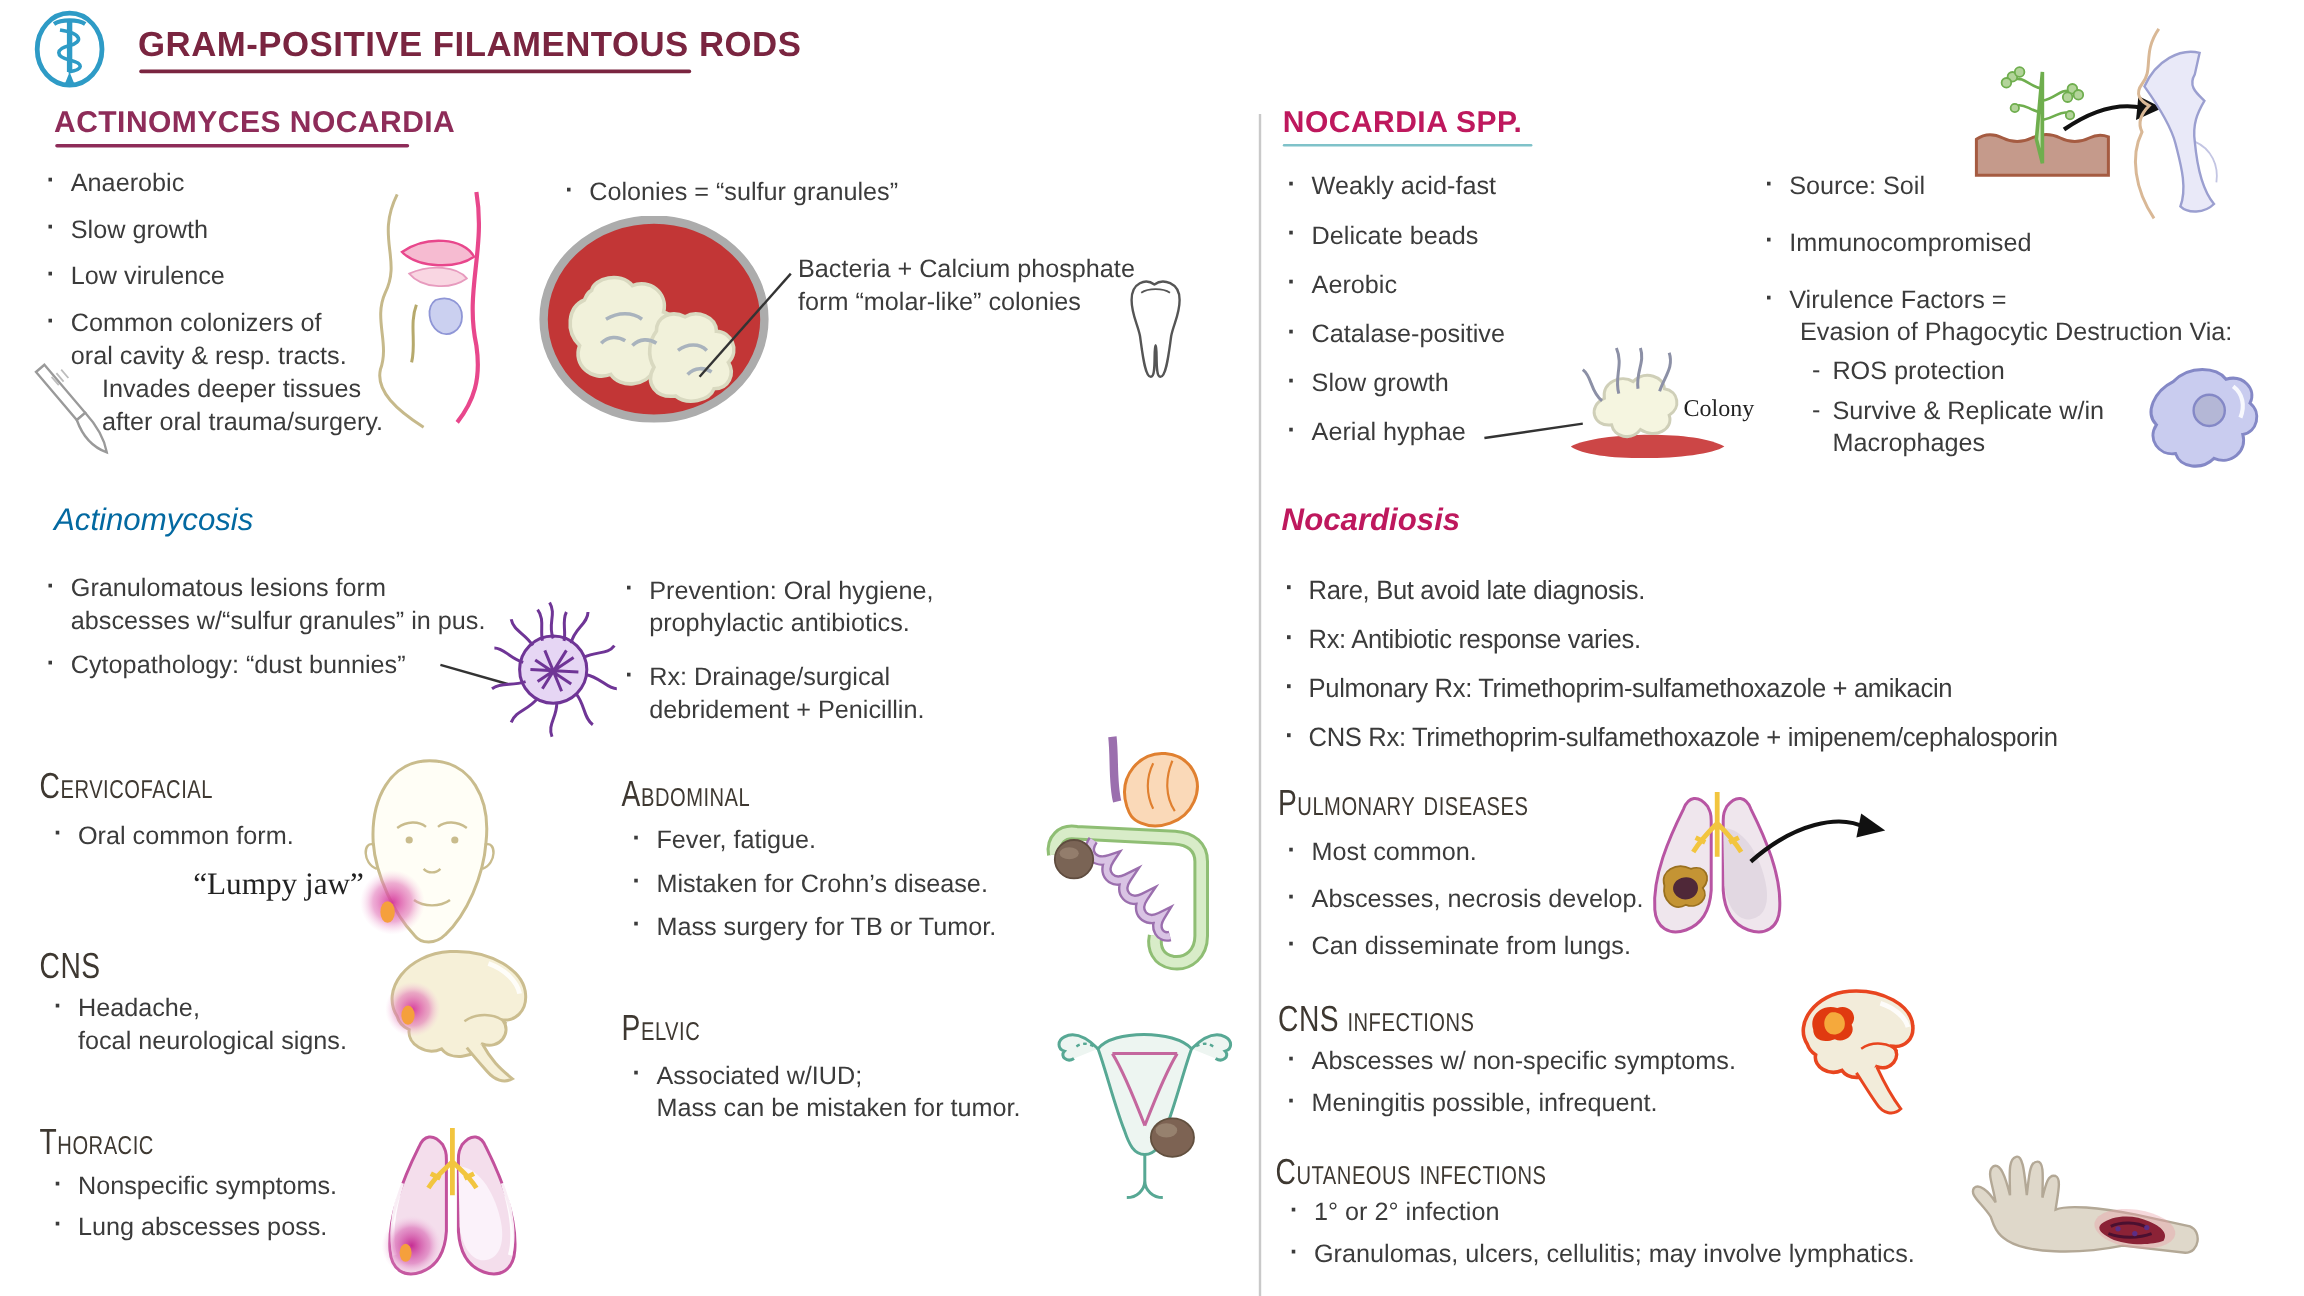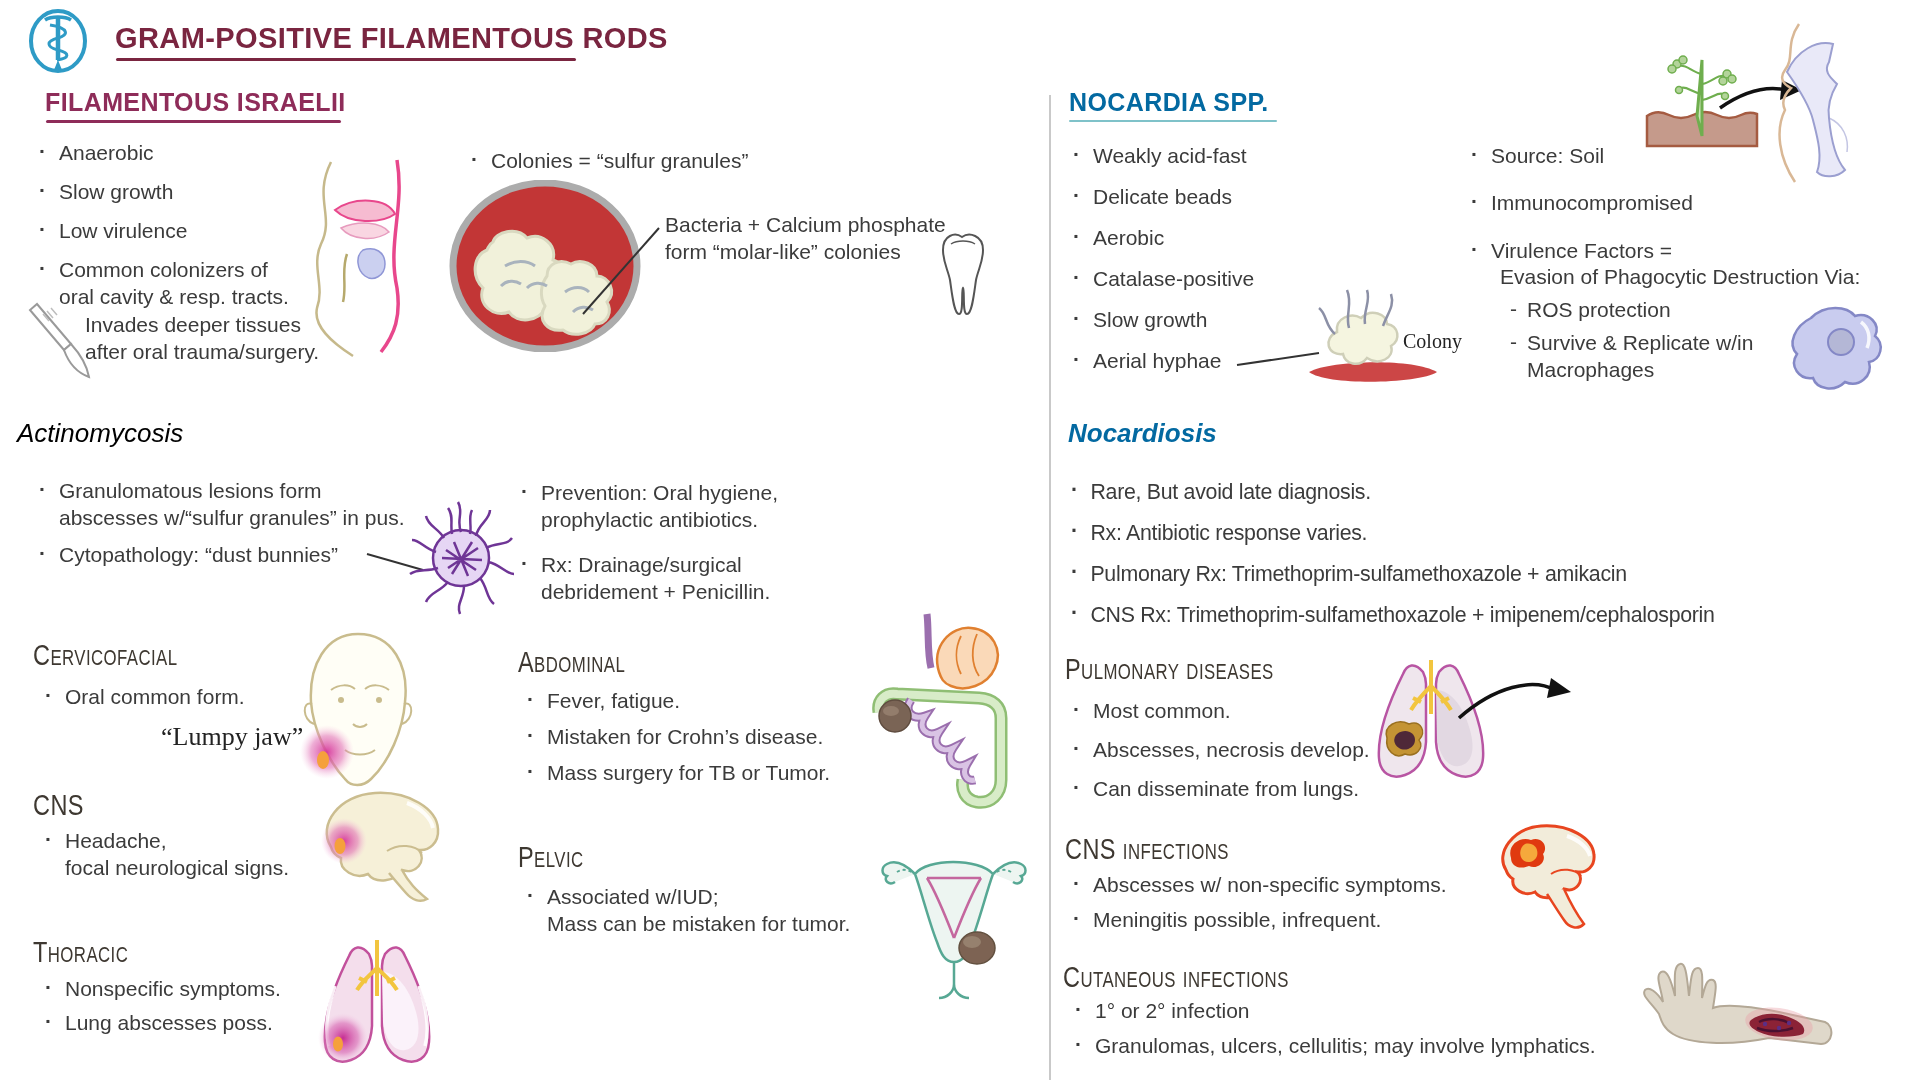--- a/index.html
+++ b/index.html
@@ -7,21 +7,21 @@
           font-family:"Liberation Sans",sans-serif;color:#3b3b3b;margin-left:13px;}
   .abs{position:absolute;}
   .txt{white-space:pre-line;line-height:1.27;}
   .bullet{display:flex;align-items:flex-start;font-size:21px;color:#3b3b3b;}
   .bullet .dot{margin-right:13px;font-weight:bold;transform:translateY(-1px);}
   .bullet .dash{margin-right:10px;}
   .narrow{letter-spacing:-0.3px;transform:scaleX(0.97);transform-origin:left top;}
   .page-title{font-size:29px;font-weight:bold;color:#7a2540;letter-spacing:0.4px;}
   .rule{height:3px;background:#7a2540;border-radius:2px;}
   .col-title{font-size:25px;font-weight:bold;letter-spacing:0.4px;}
-  .maroon{color:#8e2c59;} .teal{color:#0369a1;}
+  .maroon{color:#8e2c59;} .teal{color:#be185d;}
   .sub-italic{font-size:26px;font-style:italic;font-weight:500;}
   .sec-head{font-variant:small-caps;font-size:28px;color:#3e3831;letter-spacing:0.5px;
             transform:scale(0.84,1.08);transform-origin:left top;font-weight:500;}
   .serif-note{font-family:"Liberation Serif","DejaVu Serif",serif;font-size:26px;color:#222;}
   .divider{width:1.5px;background:#c9c9c9;}
   svg{display:block;}
 </style>
 </head>
 <body>
 
@@ -34,21 +34,21 @@
       <path d="M31 52 L27 62 L35 62 Z" fill="#2E9BC6"></path>
       <path d="M18 12 C24 8,38 8,44 12" stroke="#2E9BC6" stroke-width="3.5" fill="none"></path>
       <path d="M23 17 C42 20,42 27,31 30 C19 33,19 39,31 42 C43 45,43 50,30 52" stroke="#2E9BC6" stroke-width="3" fill="none"></path>
     </svg>
   </div>
   <div class="abs page-title" style="left:102px;top:22px;">GRAM-POSITIVE FILAMENTOUS RODS</div>
   <div class="abs rule" style="left:103px;top:58px;width:460px;"></div>
 
   <div class="abs divider" style="left:1036px;top:95px;height:985px;"></div>
 
-  <div class="abs col-title maroon" style="left:32px;top:88px;">FILAMENTOUS ISRAELII</div>
+  <div class="abs col-title maroon" style="left:32px;top:88px;">ACTINOMYCES NOCARDIA</div>
   <div class="abs rule" style="left:33px;top:120px;width:295px;background:#8e2c59;height:2.5px;"></div>
 
   <div class="abs bullet" style="left:26px;top:140px;">
       <span class="dot">·</span>
       <span class="txt">Anaerobic</span>
     </div>
   <div class="abs bullet" style="left:26px;top:179px;">
       <span class="dot">·</span>
       <span class="txt">Slow growth</span>
     </div>
@@ -104,21 +104,21 @@
   <div class="abs txt" style="left:652px;top:212px;font-size:21px;">Bacteria + Calcium phosphate
 form “molar-like” colonies</div>
 
   <div class="abs" style="left:922px;top:228px;width:56px;height:90px;">
     <svg width="56" height="90" viewBox="0 0 56 90">
       <path d="M8 22 C8 7,20 4,27 9 C34 4,48 7,48 22 C48 34,43 42,41 52 C39 66,37 86,32 86 C27 86,30 62,28 60 C26 62,29 86,24 86 C19 86,17 66,15 52 C13 42,8 34,8 22 Z" fill="#fff" stroke="#555" stroke-width="2"></path>
       <path d="M16 16 C22 12,34 12,40 16" fill="none" stroke="#555" stroke-width="1.5"></path>
     </svg>
   </div>
 
-  <div class="abs sub-italic" style="left:4px;top:418px;color:#000000;">Actinomycosis</div>
+  <div class="abs sub-italic" style="left:32px;top:418px;color:#0369a1;">Actinomycosis</div>
 
   <div class="abs bullet" style="left:26px;top:478px;">
       <span class="dot">·</span>
       <span class="txt">Granulomatous lesions form
 abscesses w/“sulfur granules” in pus.</span>
     </div>
   <div class="abs bullet" style="left:26px;top:542px;">
       <span class="dot">·</span>
       <span class="txt">Cytopathology: “dust bunnies”</span>
     </div>

